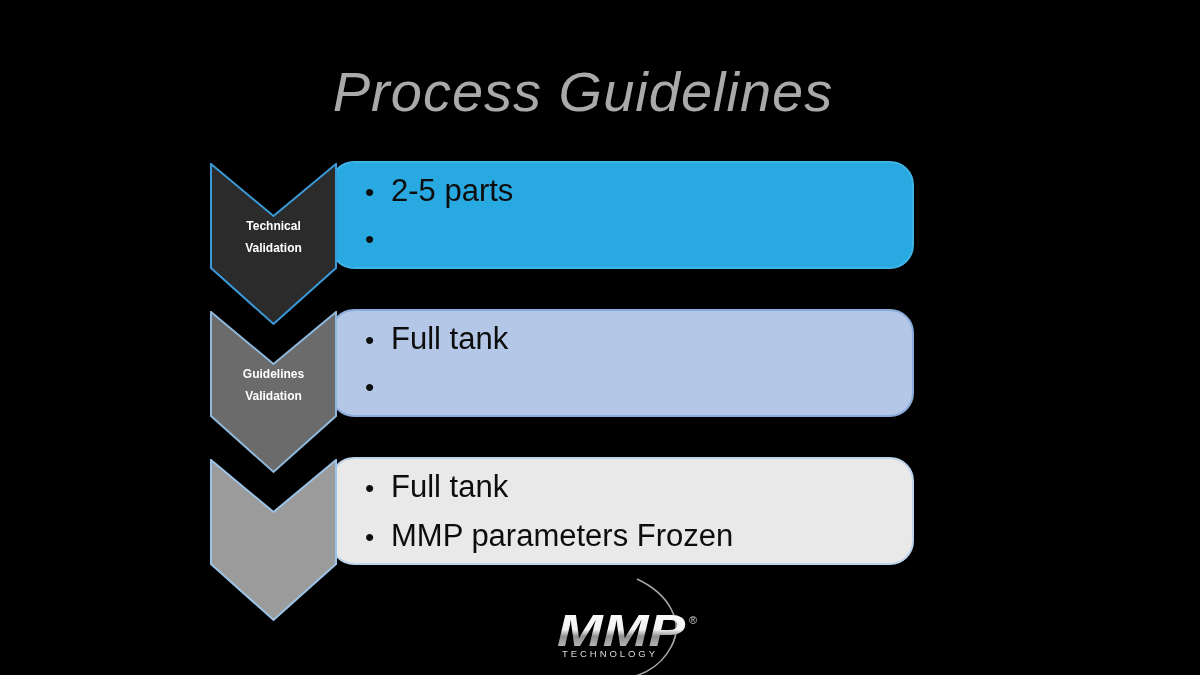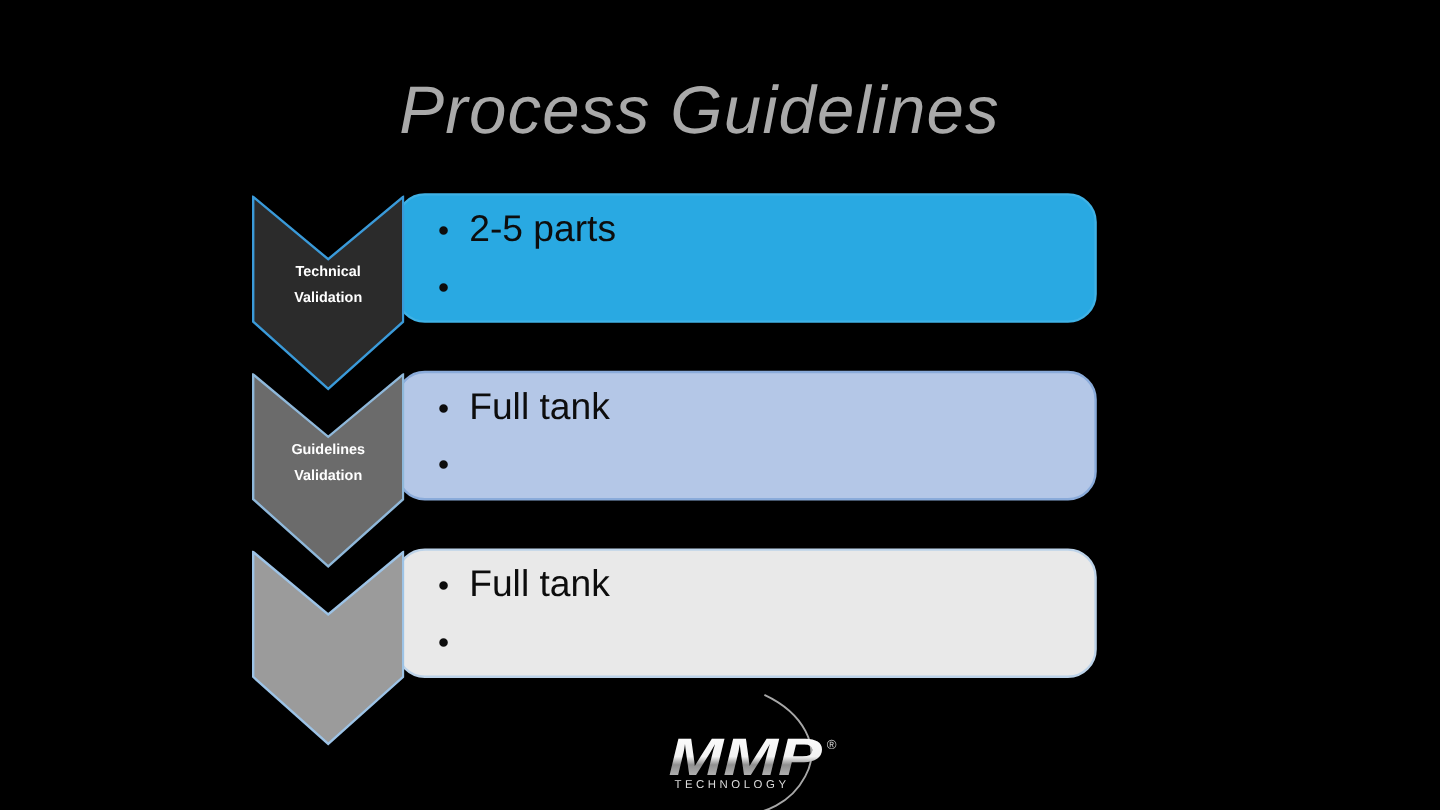--- a/index.html
+++ b/index.html
@@ -69,20 +69,21 @@
   </section>
 
   <section class="stage z3" style="top:417px">
     <div class="box" style="background-color: rgb(233, 233, 233); border-color: rgb(189, 211, 233);">
       <div class="bullet-line">
         <span class="marker">•</span>
         <span>Full tank</span>
       </div>
       <div class="bullet-line">
         <span class="marker">•</span>
+        <span>MMP parameters Frozen</span>
       </div>
     </div>
     <svg class="chevron" viewBox="0 0 127 163">
       <polygon points="1,1 63.5,53 126,1 126,105 63.5,161 1,105" stroke-width="2" stroke-linejoin="miter" style="fill: rgb(155, 155, 155); stroke: rgb(157, 195, 230);"></polygon>
     </svg>
   </section>
 
   <svg class="logo" viewBox="0 0 168 118">
     <defs>
       <linearGradient id="silver" x1="0" y1="0" x2="0" y2="1">

